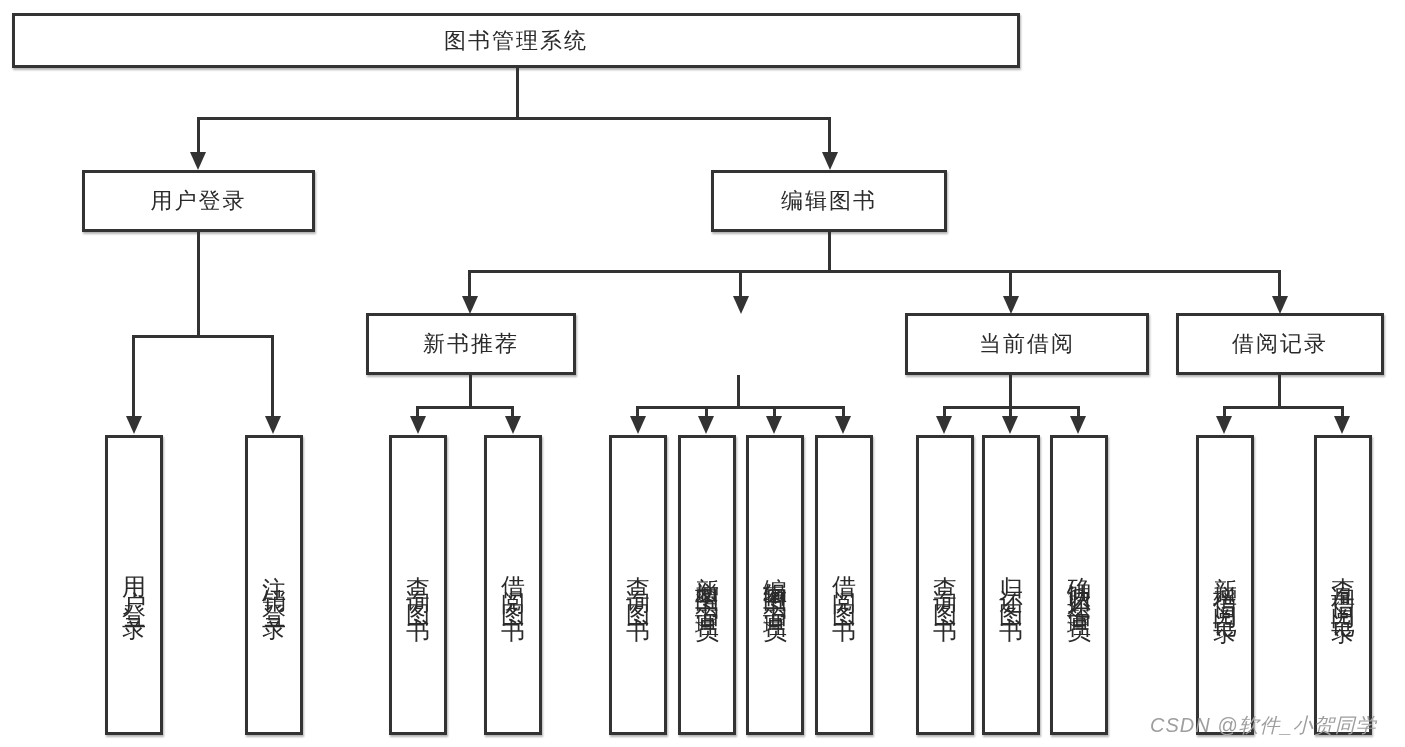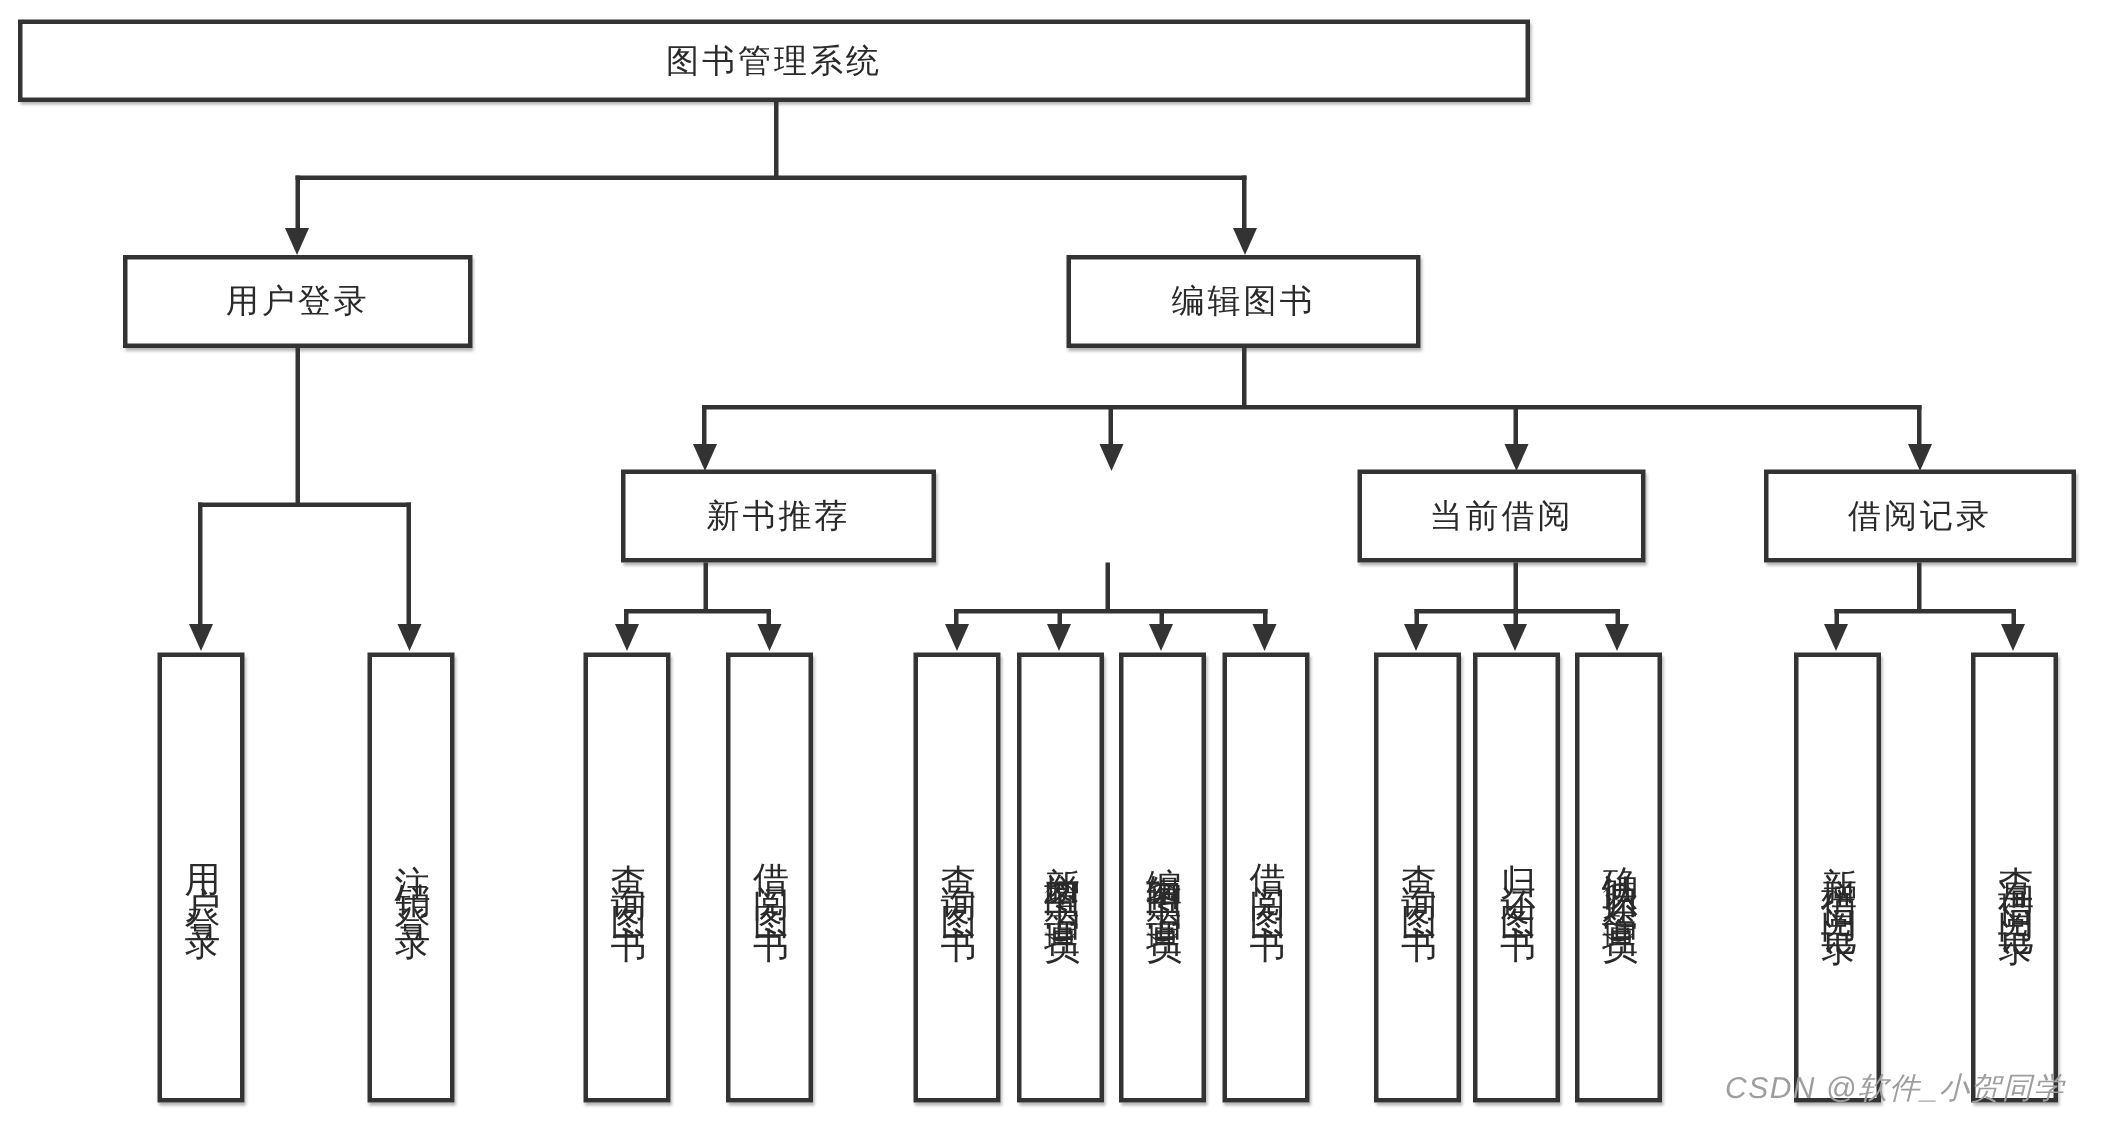--- a/index.html
+++ b/index.html
@@ -47,22 +47,22 @@
 </head>
 <body>
 
 <div class="canvas">
 
   <div class="node" style="left:12px;top:13px;width:1008px;height:55px;">图书管理系统</div>
 
   <div class="node" style="left:82px;top:170px;width:233px;height:62px;">用户登录</div>
   <div class="node" style="left:711px;top:170px;width:236px;height:62px;">编辑图书</div>
 
-  <div class="node" style="left:366px;top:313px;width:210px;height:62px;margin-left:48px;">新书推荐</div>
-  <div class="node" style="left:905px;top:313px;width:192px;height:62px;text-align:right;">当前借阅</div>
+  <div class="node" style="left:366px;top:313px;width:210px;height:62px;">新书推荐</div>
+  <div class="node" style="left:905px;top:313px;width:244px;height:62px;text-align:right;">当前借阅</div>
   <div class="node" style="left:1176px;top:313px;width:208px;height:62px;">借阅记录</div>
 
   <div class="leaf" style="left:105px;">用户登录</div>
   <div class="leaf" style="left:245px;">注销登录</div>
 
   <div class="leaf" style="left:389px;">查询图书</div>
   <div class="leaf" style="left:484px;">借阅图书</div>
 
   <div class="leaf" style="left:609px;">查询图书</div>
   <div class="leaf long" style="left:678px;">新增图书（管理员）</div>

